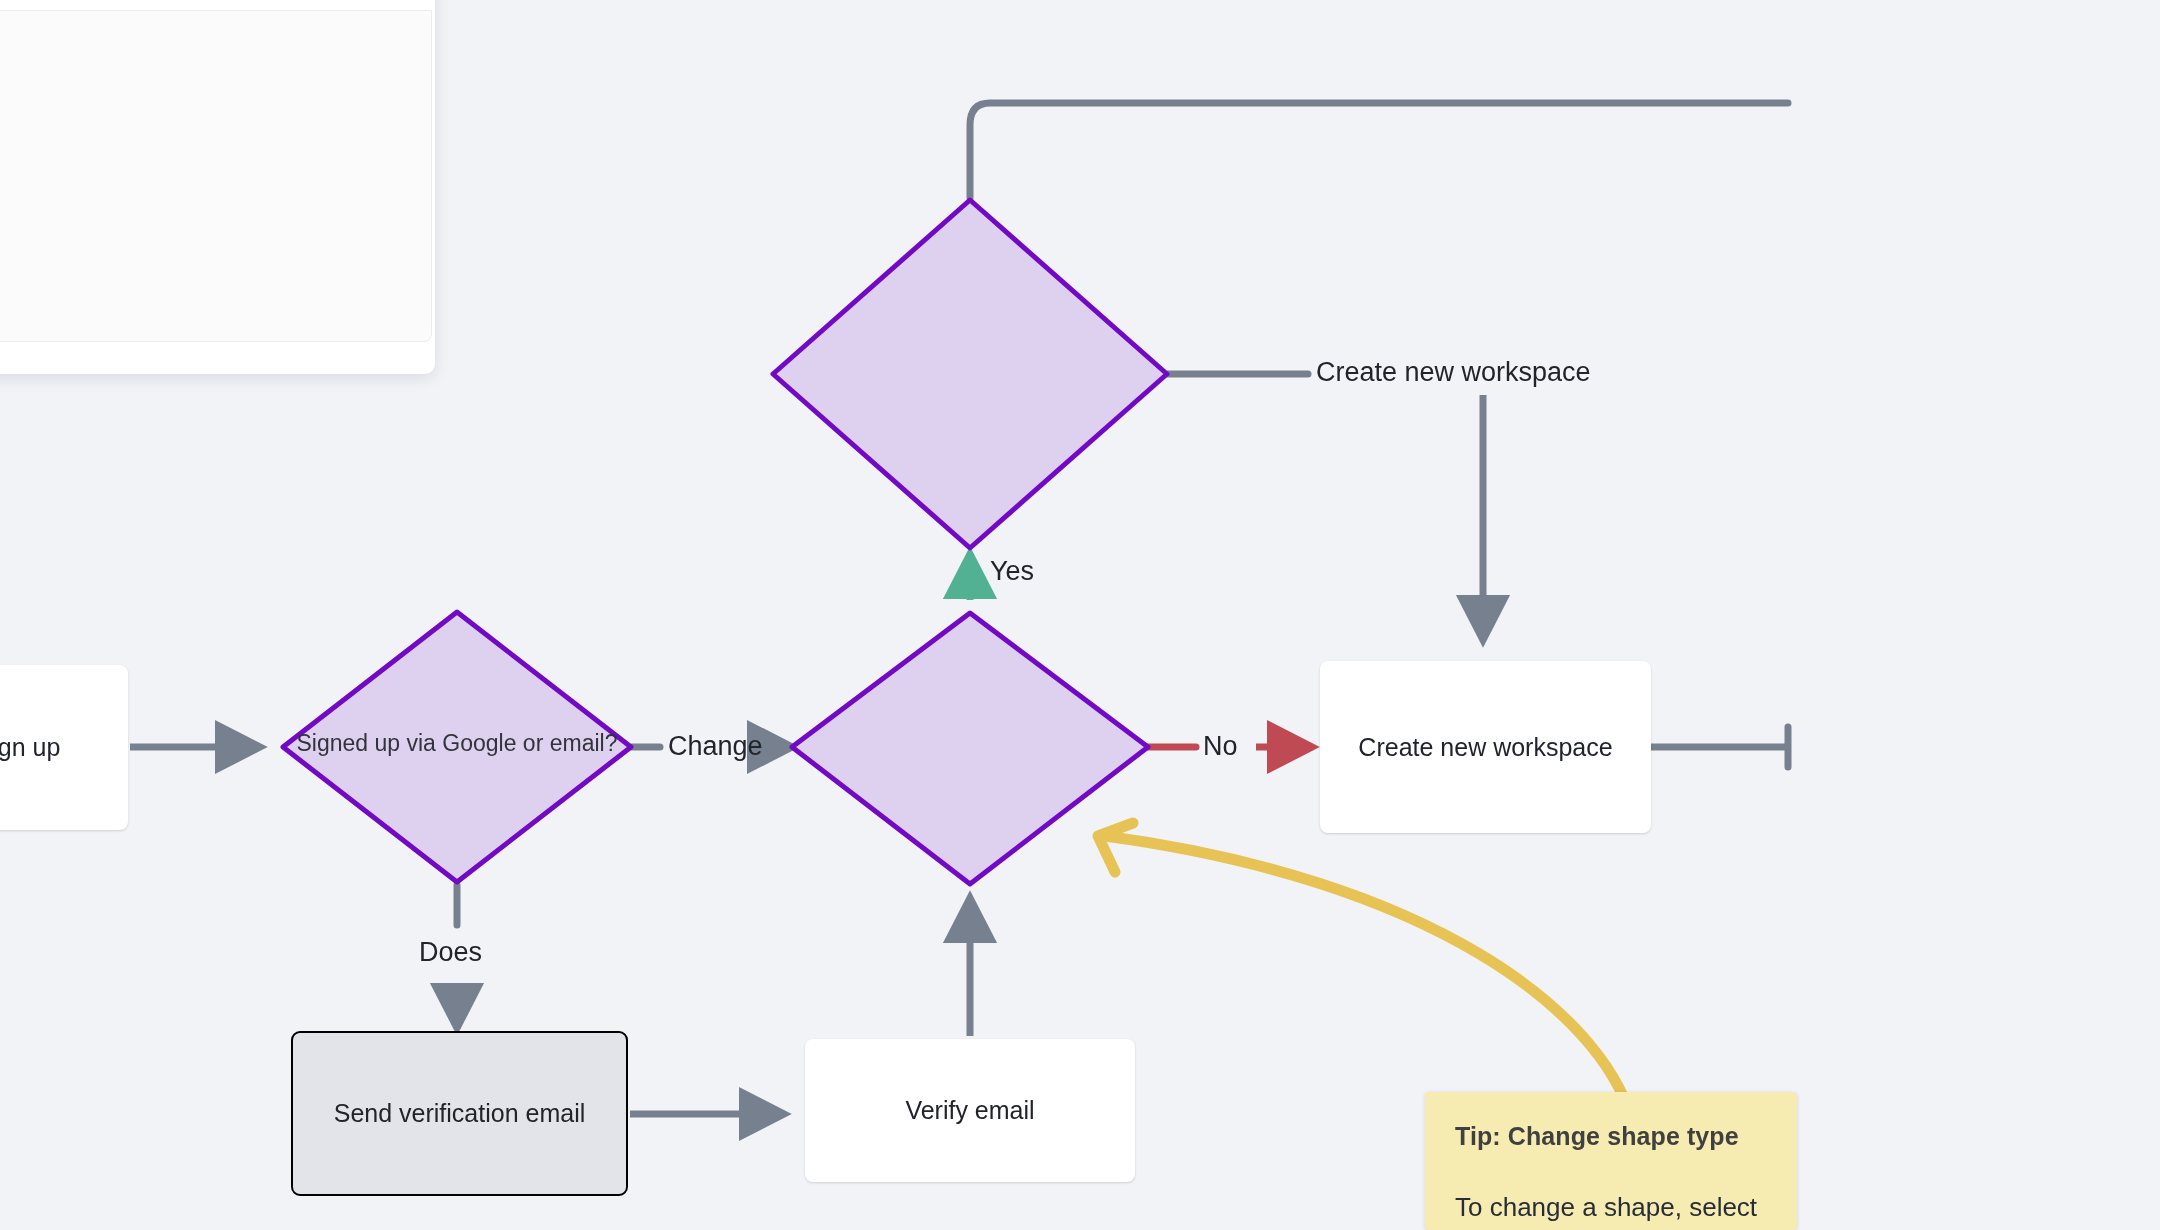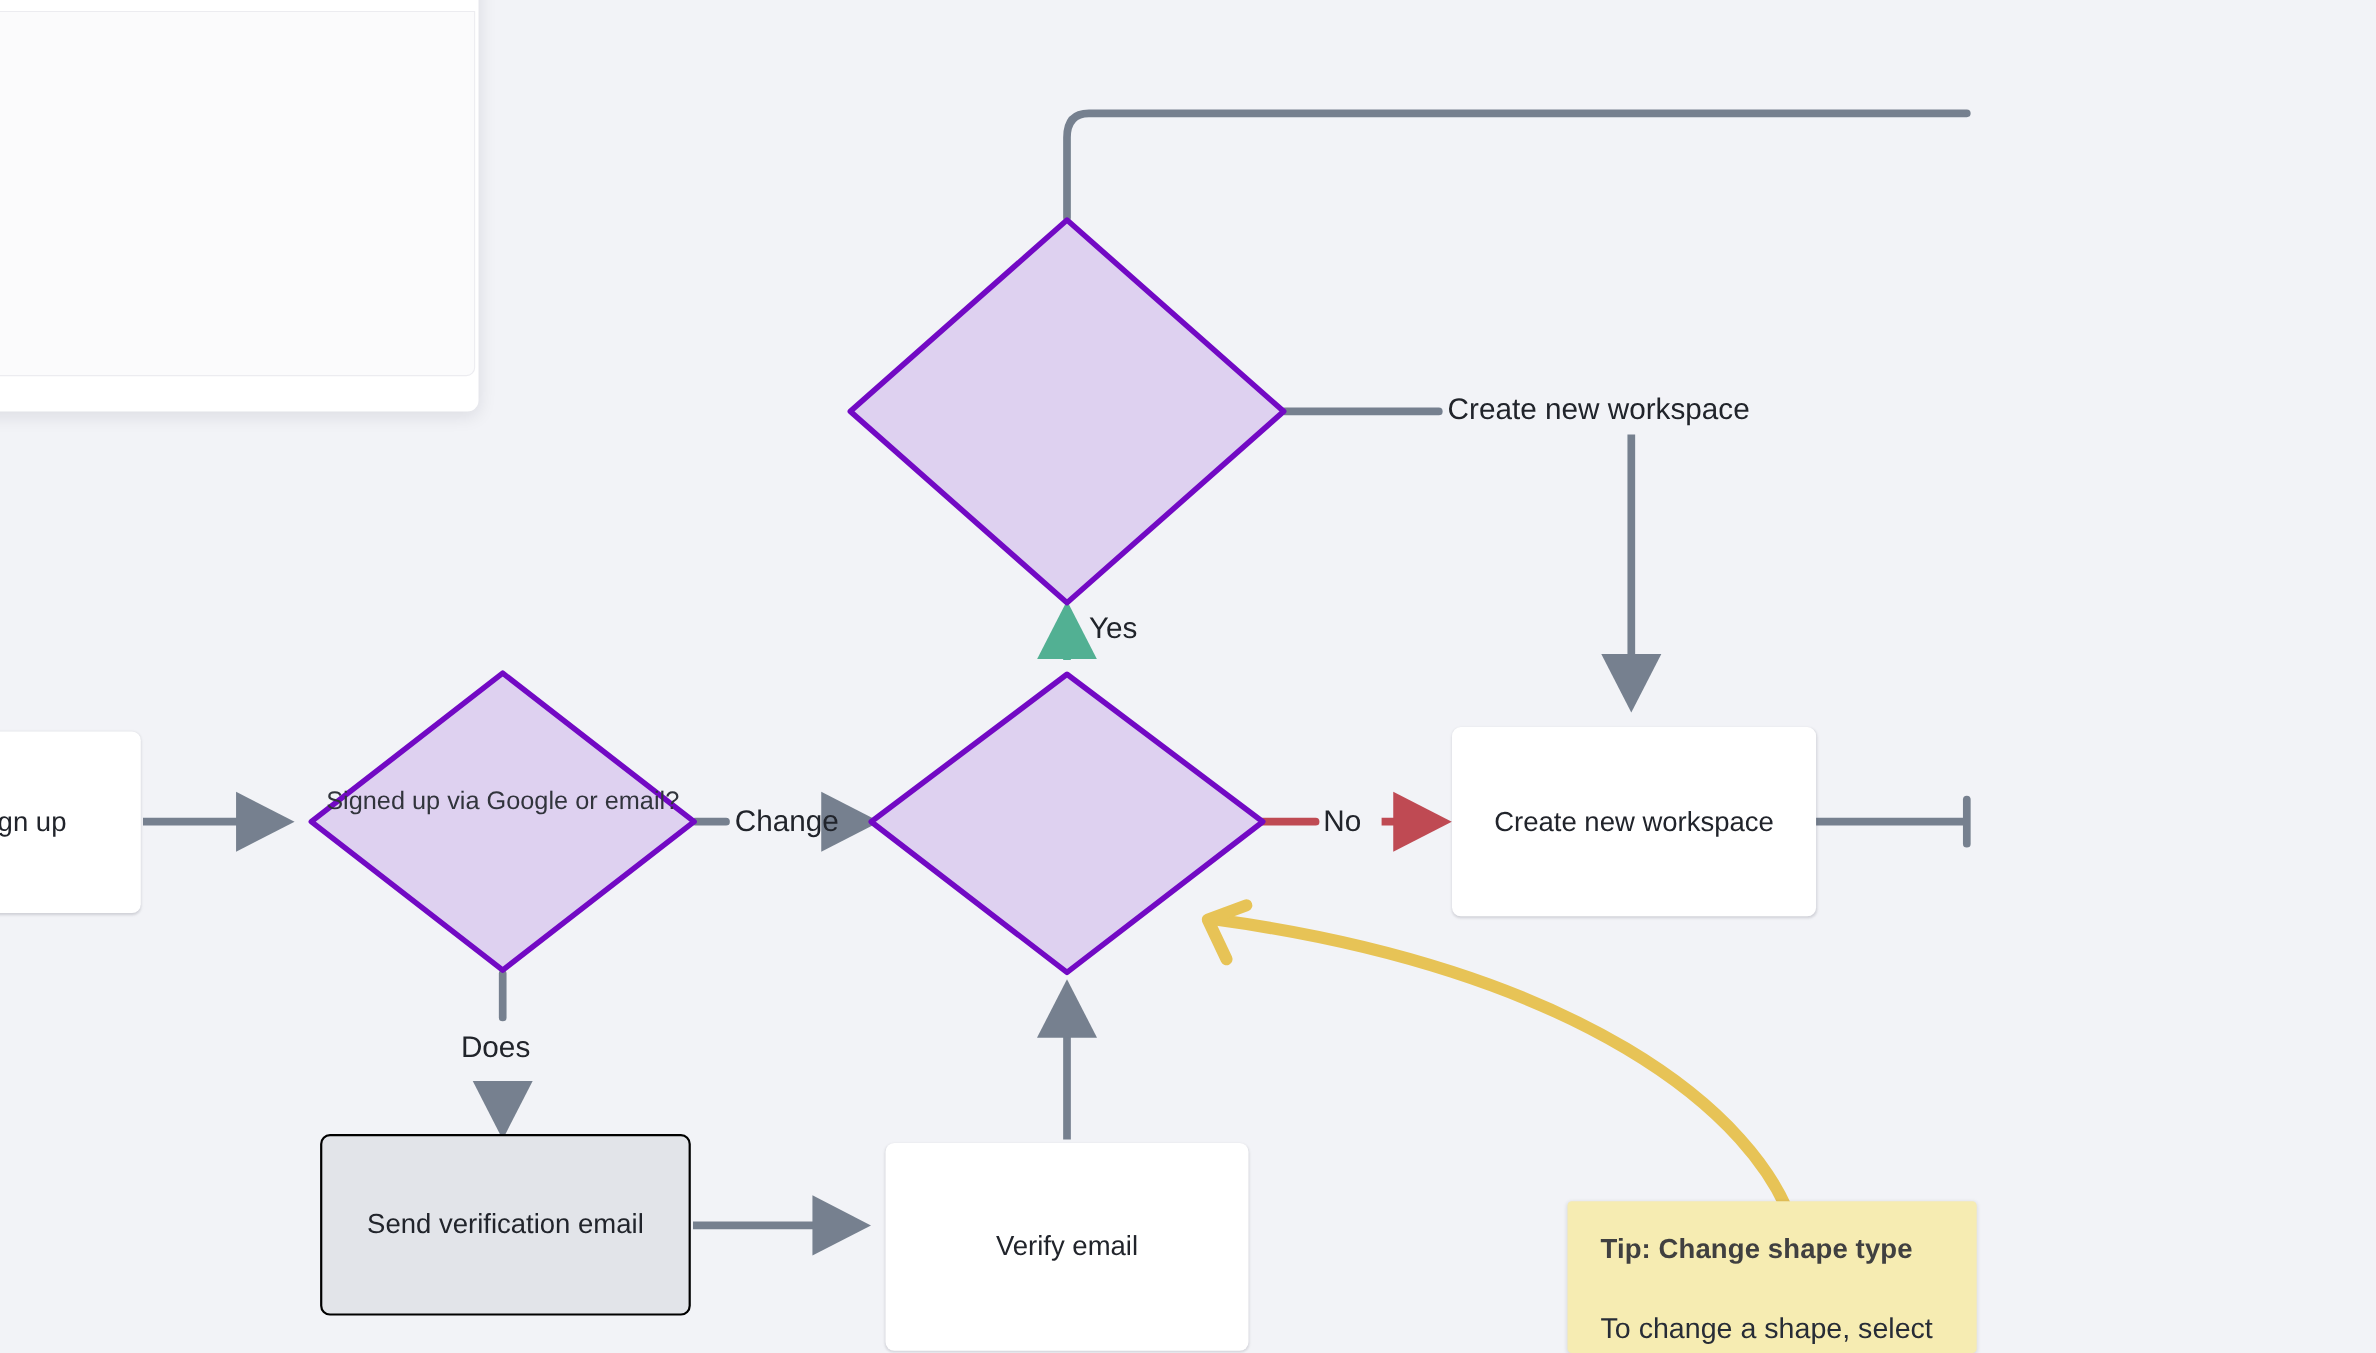--- a/index.html
+++ b/index.html
@@ -123,38 +123,38 @@
     </g>
 
     <g>
       <polygon points="970,200 1167,374 970,548 773,374" fill="#ded1f0" stroke="#7209c4" stroke-width="5" stroke-linejoin="round"></polygon>
       <polygon points="457,612 631,747 457,882 283,747" fill="#ded1f0" stroke="#7209c4" stroke-width="5" stroke-linejoin="round"></polygon>
       <polygon points="970,613 1148,747 970,884 792,747" fill="#ded1f0" stroke="#7209c4" stroke-width="5" stroke-linejoin="round"></polygon>
     </g>
   </svg>
 
 
-  <div class="diamond-wrap" style="left:283px;top:592px;width:348px;height:270px;">
+  <div class="diamond-wrap" style="left:283px;top:608px;width:348px;height:270px;">
     <div class="diamond-label">Signed up via Google or email?</div>
   </div>
 
 
   <div class="node rect" style="left:-92px;top:665px;width:220px;height:165px;">
     <span>Sign up</span>
   </div>
 
   <div class="node rect" style="left:1320px;top:661px;width:331px;height:172px;">
     <span>Create new workspace</span>
   </div>
 
   <div class="node rect selected" style="left:291px;top:1031px;width:337px;height:165px;">
     <span>Send verification email</span>
   </div>
 
-  <div class="node rect" style="left:805px;top:1039px;width:330px;height:189px;">
+  <div class="node rect" style="left:805px;top:1039px;width:330px;height:143px;">
     <span>Verify email</span>
   </div>
 
   <div class="edge-label" style="left:668px;top:733px;">Change</div>
 
   <div class="edge-label" style="left:419px;top:939px;">Does</div>
 
   <div class="edge-label" style="left:990px;top:558px;">Yes</div>
 
   <div class="edge-label" style="left:1203px;top:733px;">No</div>

